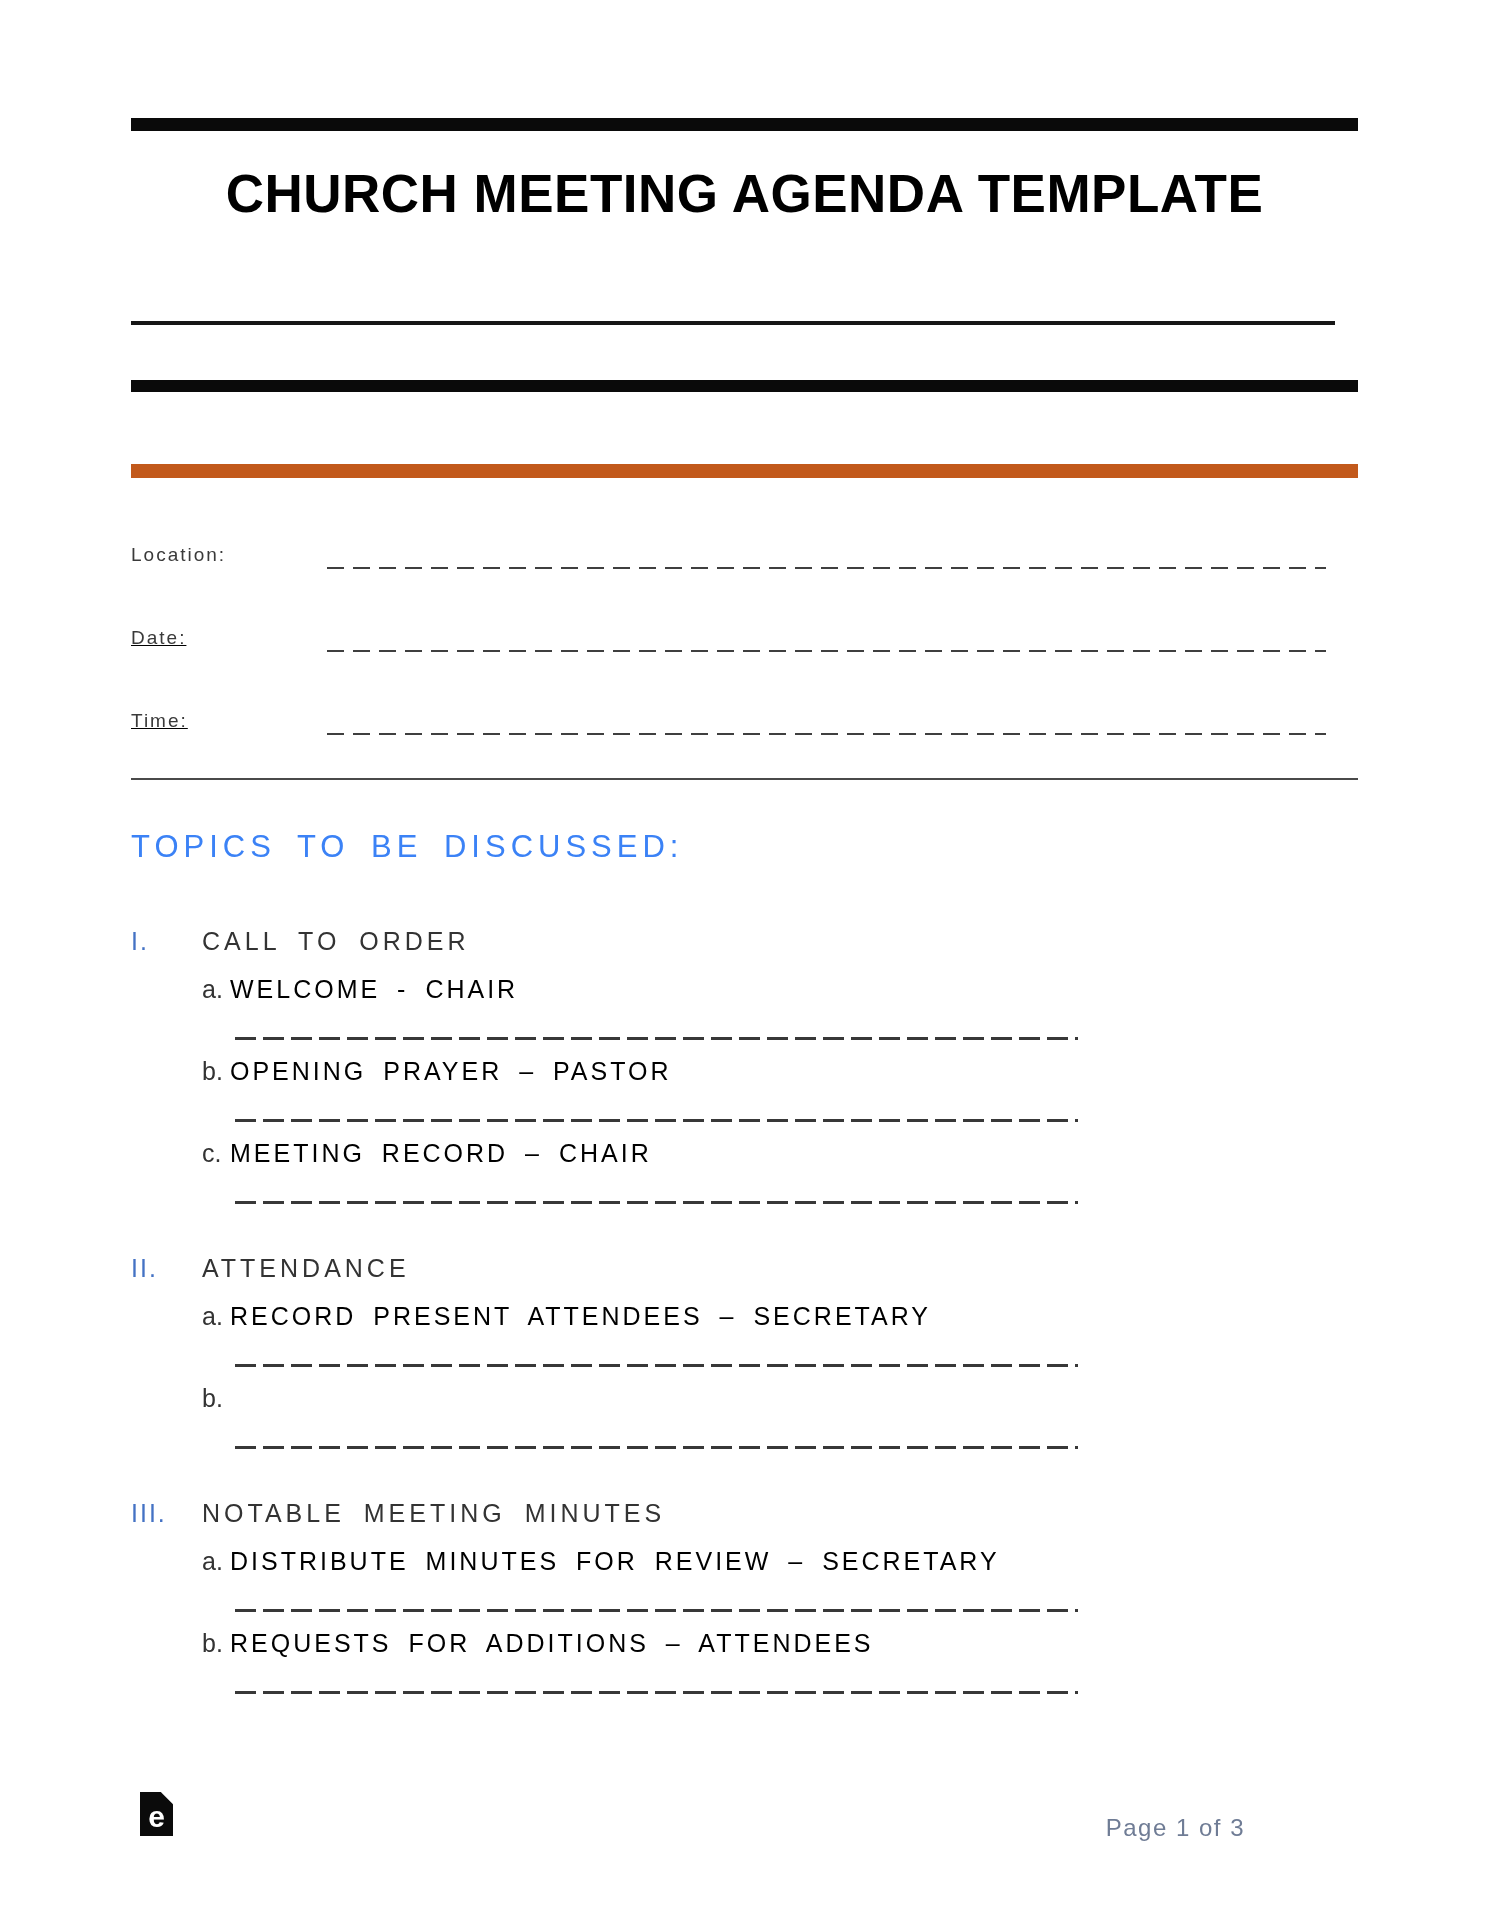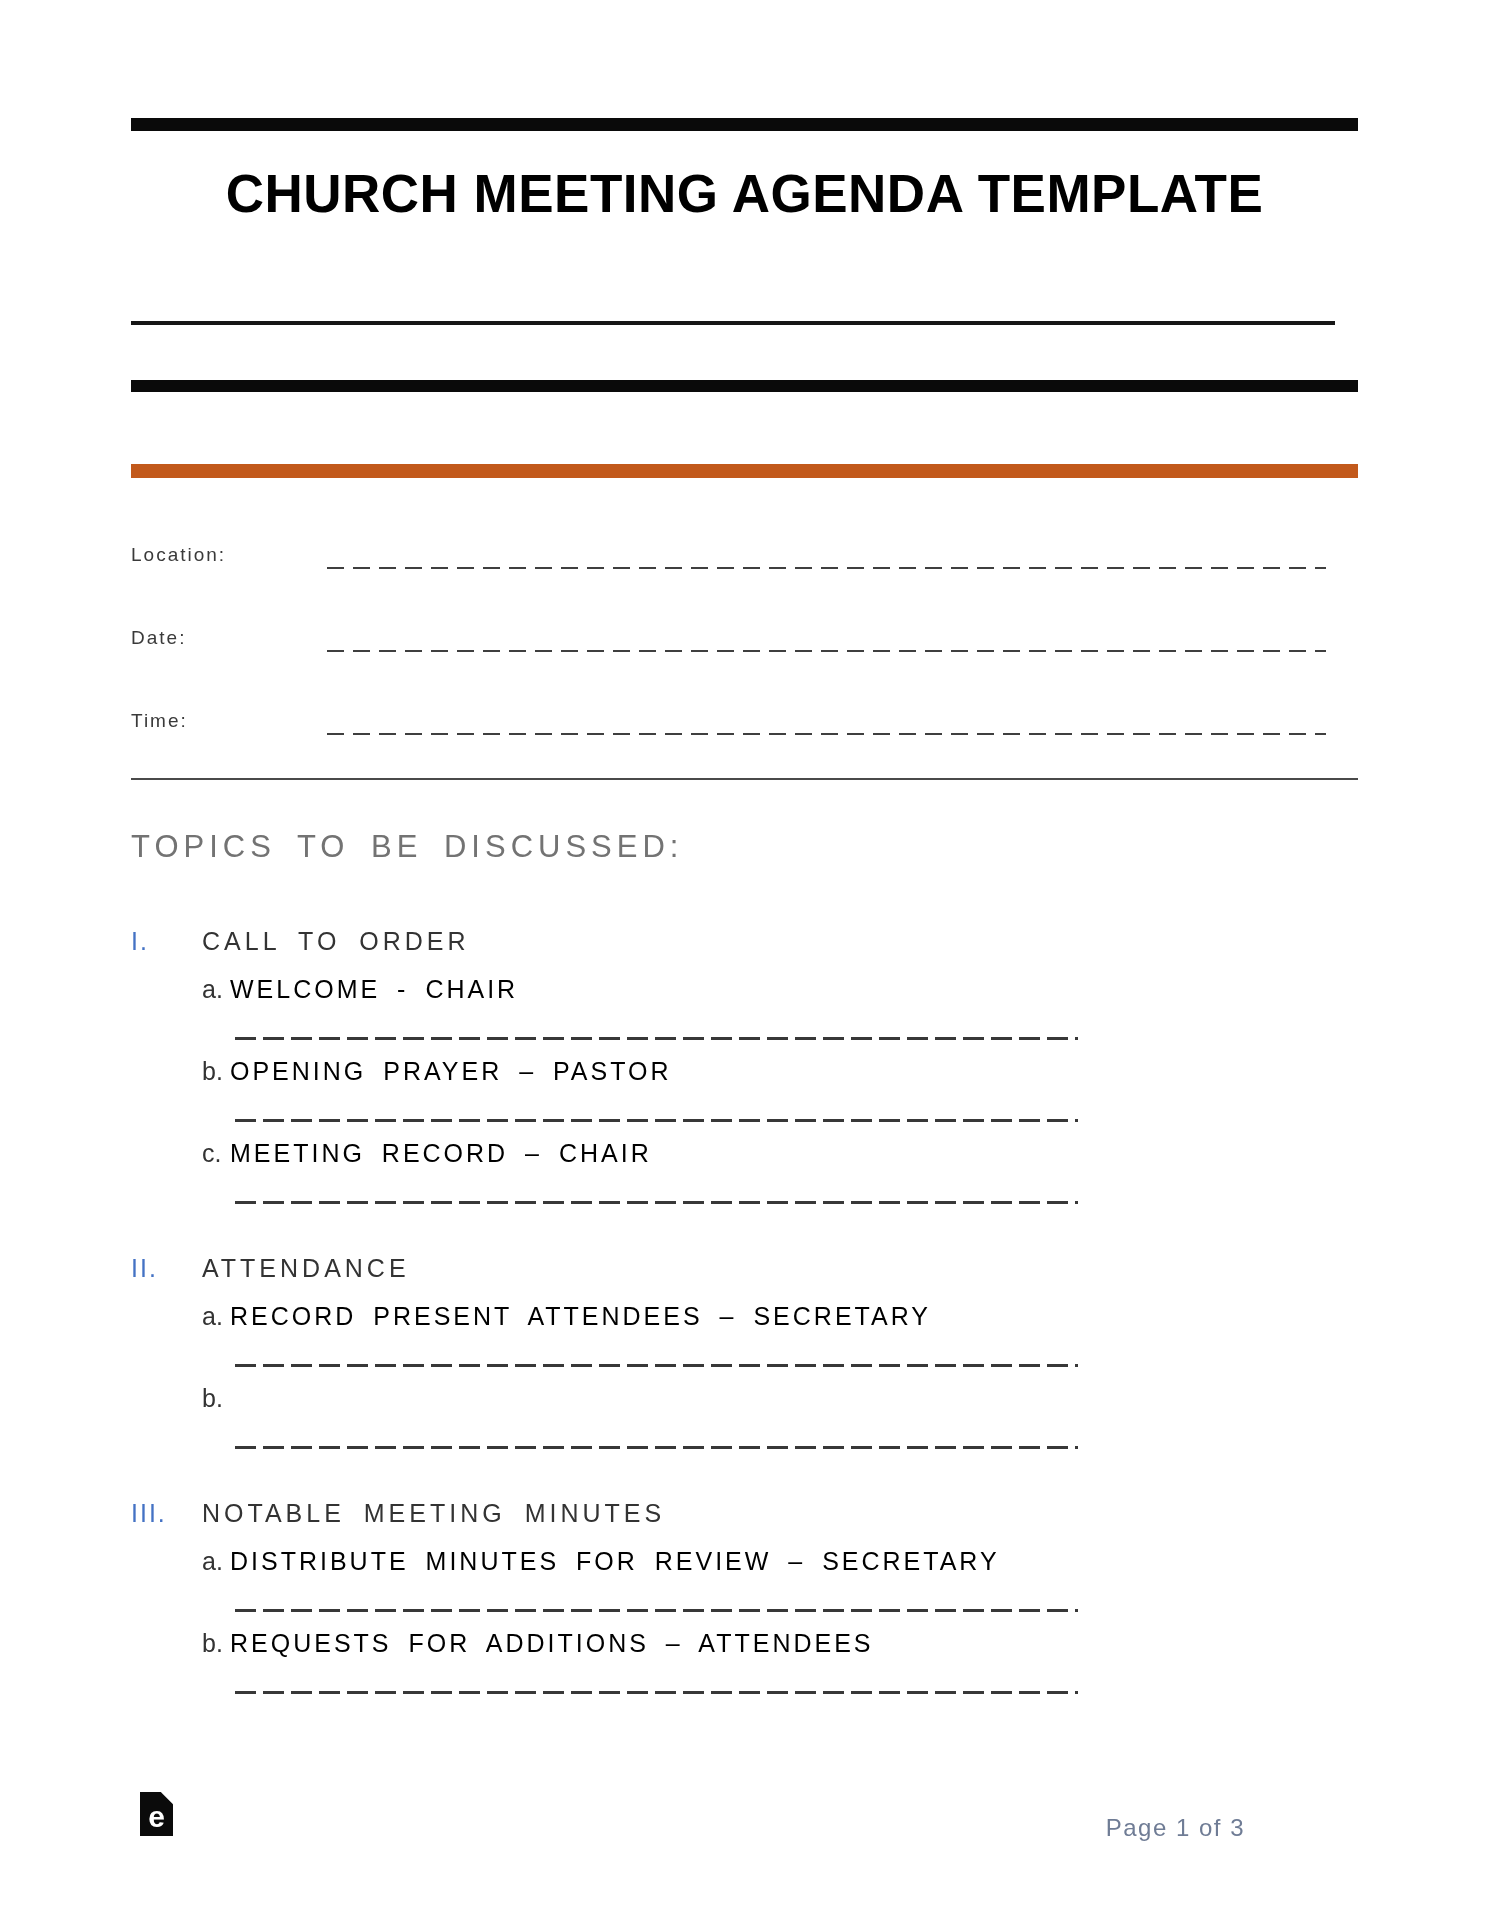--- a/index.html
+++ b/index.html
@@ -12,34 +12,34 @@
   .doc-title {
     margin-top: 33px; line-height: 60px; font-size: 53px; font-weight: bold;
     color: #000; text-align: center; letter-spacing: 0.5px; white-space: nowrap;
   }
   .title-blank-line { margin-top: 97px; width: 1204px; height: 4px; background: #161616; }
   .bar-second { margin-top: 55px; height: 12px; }
   .orange-bar { margin-top: 72px; height: 14px; background: var(--accent-orange, #C2591B); }
 
   .fields { margin-top: 60px; }
   .field-row { display: flex; height: 34px; }
-  .field-row + .field-row { margin-top: 49px; }
+  .field-row + .field-row { margin-top: 49px; text-decoration: underline; }
   .field-label {
     width: 196px; font-size: 19px; line-height: 34px; color: var(--body-text, #3a3a3a);
     letter-spacing: 2px; font-weight: 400;
   }
   .field-blank {
     align-self: flex-end; margin-bottom: 3px; width: 999px; height: 2px;
     background: repeating-linear-gradient(90deg, #3f3f3f 0 17px, transparent 17px 26px);
   }
 
   .divider { margin-top: 40px; height: 2px; background: #4a4a4a; }
 
   .topics-heading {
-    margin-top: 48px; font-size: 31px; line-height: 38px; color: #737373;
+    margin-top: 48px; font-size: 31px; line-height: 38px; color: #3b82f6;
     letter-spacing: 5px; word-spacing: 8px; white-space: nowrap;
   }
 
   .section { margin-top: 47px; }
   .agenda > .section:first-child { margin-top: 58px; }
   .section-header { display: flex; line-height: 34px; font-size: 25px; }
   .section-numeral { width: 71px; color: var(--numeral-blue, #4472C4); letter-spacing: 2px; }
   .section-title { color: #333333; letter-spacing: 4px; word-spacing: 8px; white-space: nowrap; }
 
   .agenda-item { display: flex; margin-left: 71px; margin-top: 15px; line-height: 32px; font-size: 25px; }

